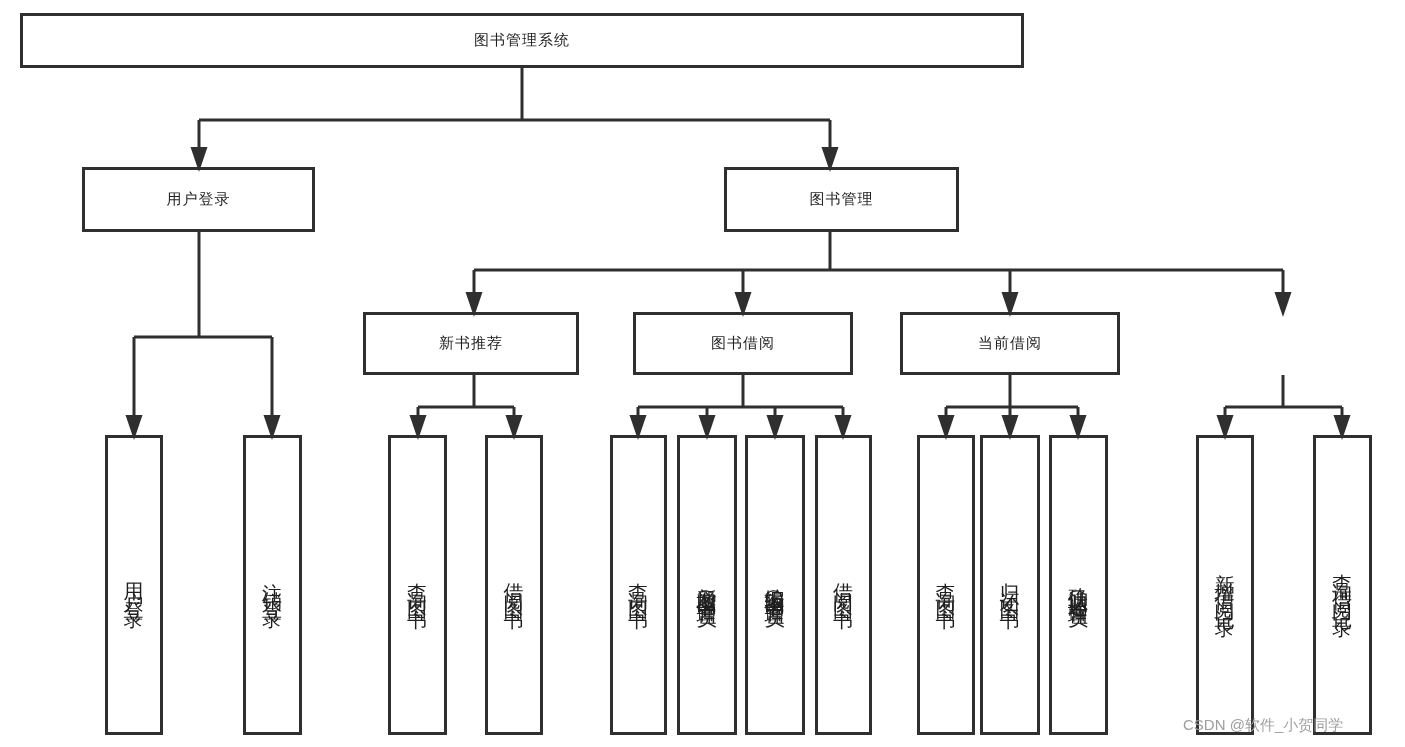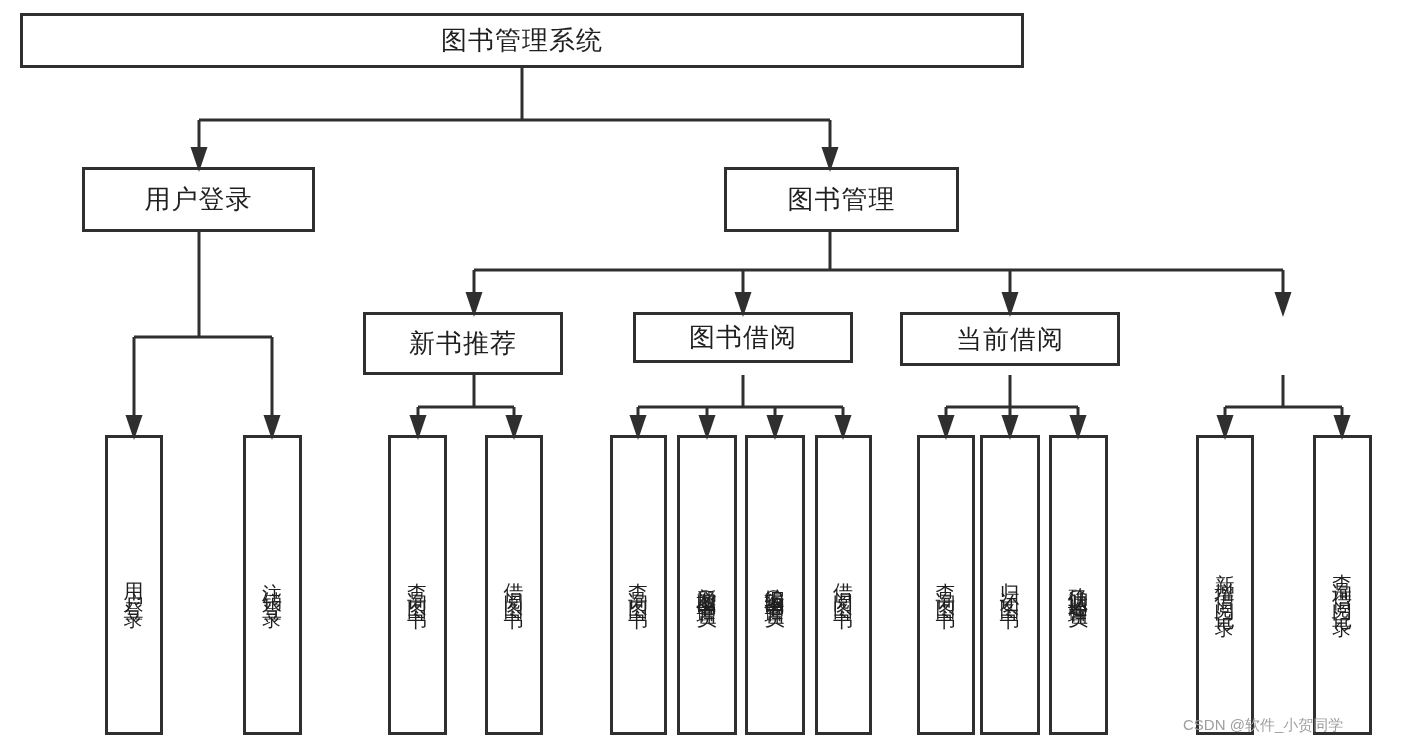--- a/index.html
+++ b/index.html
@@ -31,21 +31,21 @@
   .box {
     position: absolute;
     border: 3px solid var(--box_border);
     background: #fff;
     color: var(--text);
     display: flex;
     align-items: center;
     justify-content: center;
     z-index: 1;
   }
-  .h-box { font-size: 26px; letter-spacing: 1px; }
+  .h-box { font-size: 15px; letter-spacing: 1px; }
   .leaf {
     top: 435px;
     height: 300px;
     font-size: 20px;
   }
   .leaf .vtext {
     writing-mode: vertical-rl;
     text-orientation: mixed;
     letter-spacing: 9px;
     line-height: 1;
@@ -147,27 +147,27 @@
     <span>图书管理系统</span>
   </div>
 
   <div class="box h-box" style="left:82px; top:167px; width:233px; height:65px;">
     <span>用户登录</span>
   </div>
   <div class="box h-box" style="left:712px; top:167px; width:235px; height:65px;margin-left:12px;">
     <span>图书管理</span>
   </div>
 
-  <div class="box h-box" style="left:363px; top:312px; width:200px; height:63px;">
+  <div class="box h-box" style="left:363px; top:312px; width:216px; height:63px;">
     <span>新书推荐</span>
   </div>
-  <div class="box h-box" style="left:633px; top:312px; width:220px; height:51px;">
+  <div class="box h-box" style="left:633px; top:312px; width:220px; height:63px;">
     <span>图书借阅</span>
   </div>
-  <div class="box h-box" style="left:900px; top:312px; width:220px; height:54px;">
+  <div class="box h-box" style="left:900px; top:312px; width:220px; height:63px;">
     <span>当前借阅</span>
   </div>
 
   <div class="box leaf" style="left:105px; width:58px;">
     <span class="vtext">用户登录</span>
   </div>
   <div class="box leaf" style="left:243px; width:59px;">
     <span class="vtext">注销登录</span>
   </div>
 

